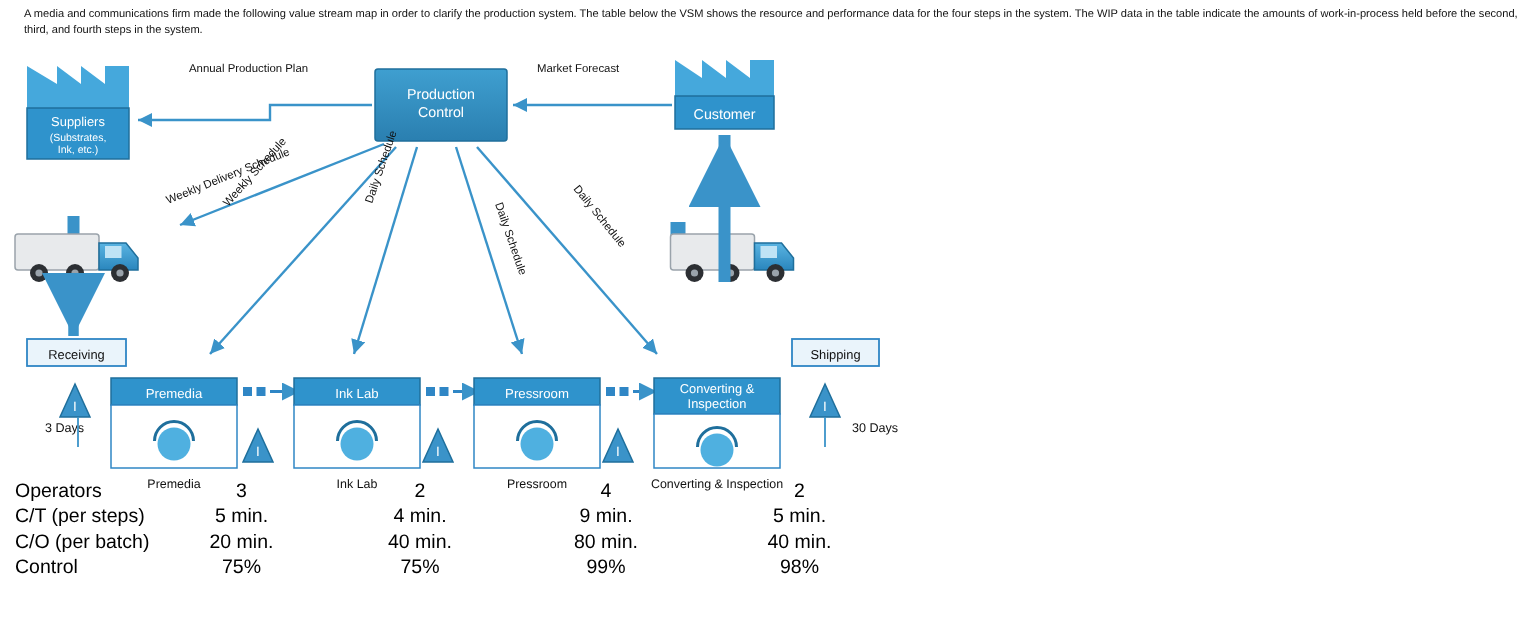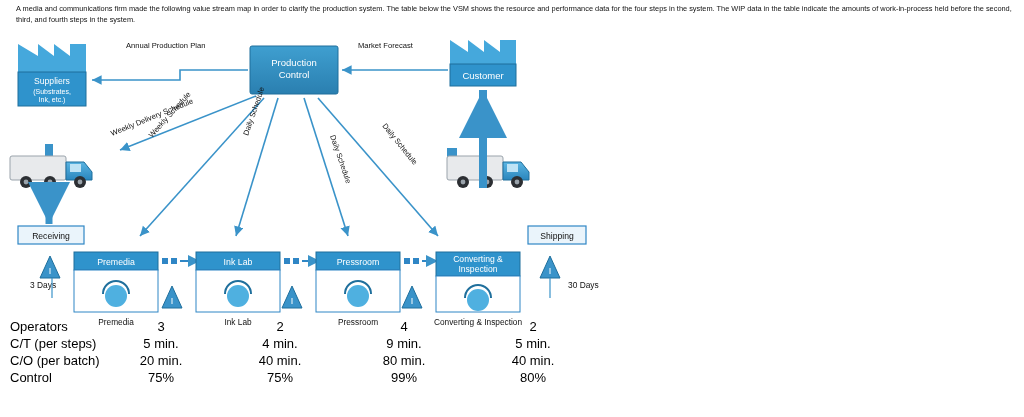--- a/index.html
+++ b/index.html
@@ -235,19 +235,19 @@
           <td class="val" style="width: 110px;">20 min.</td>
           <td class="val" style="width: 120px;">40 min.</td>
           <td class="val" style="width: 120px;">80 min.</td>
           <td class="val" style="width: 130px;">40 min.</td>
         </tr>
         <tr>
           <td class="lbl">Control</td>
           <td class="val" style="width: 110px;">75%</td>
           <td class="val" style="width: 120px;">75%</td>
           <td class="val" style="width: 120px;">99%</td>
-          <td class="val" style="width: 130px;">80%</td>
+          <td class="val" style="width: 130px;">98%</td>
         </tr>
       </tbody>
   </table>
 </div>
 
 <div class="note">One batch is 140 units.</div>
 
 </body></html>

